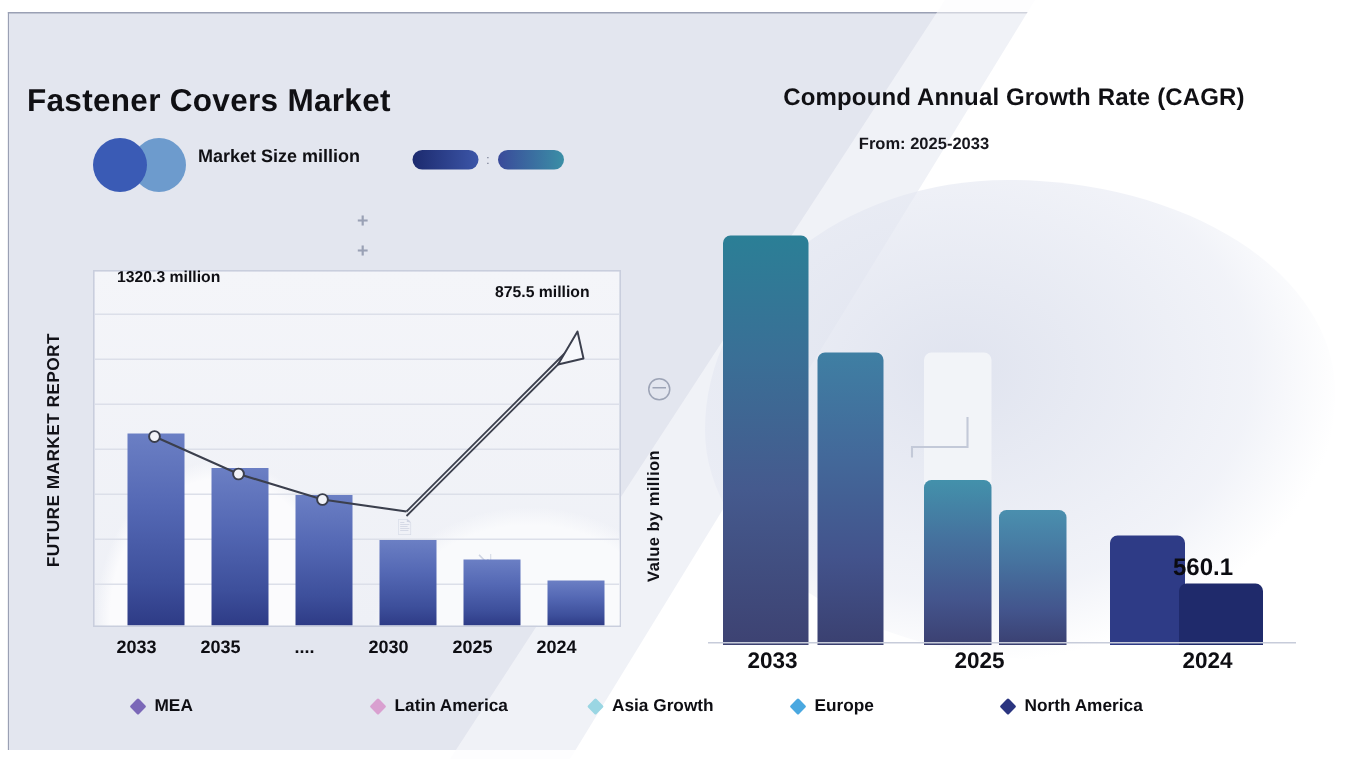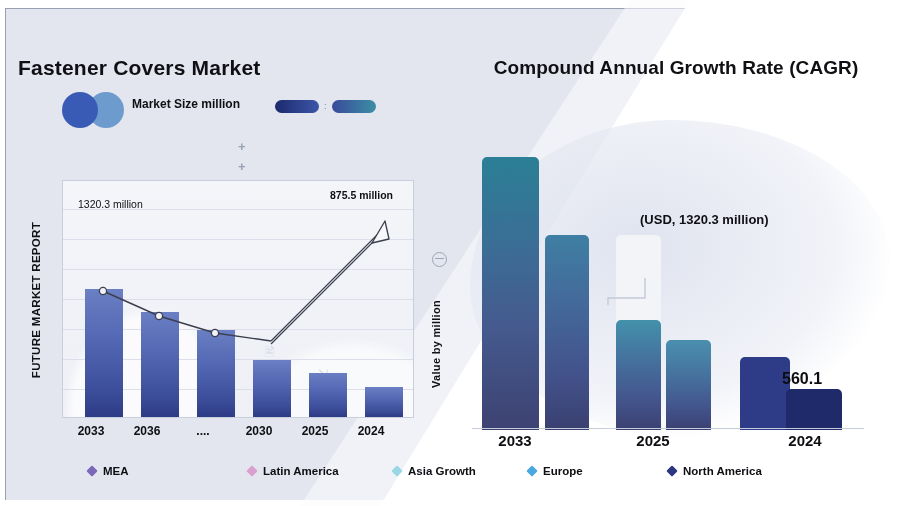--- a/index.html
+++ b/index.html
@@ -44,21 +44,21 @@
 
   
   .title-left{
     position:absolute;left:18px;top:56px;
     font-size:21px;font-weight:bold;color:#101014;letter-spacing:.2px;
     white-space:nowrap;
   }
   .title-right{
     position:absolute;left:466px;top:57px;width:420px;
     text-align:center;
-    font-size:19px;font-weight:bold;color:#101014;letter-spacing:.1px;
+    font-size:16px;font-weight:bold;color:#101014;letter-spacing:.1px;
     white-space:nowrap;
   }
   .sub-right{
     position:absolute;left:466px;top:90px;width:300px;
     text-align:center;
     font-size:11px;font-weight:bold;color:#16161c;
     white-space:nowrap;
   }
 
   
@@ -94,22 +94,22 @@
     overflow:hidden;
   }
   .lchart .grid{position:absolute;left:0;right:0;height:1px;background:#dcdfe9;}
   .lchart .hill{
     position:absolute;bottom:0;left:-10px;width:380px;height:190px;
     background:
       radial-gradient(ellipse 120px 150px at 95px 185px, #fbfbfd 0%, #fbfbfd 62%, rgba(251,251,253,0) 70%),
       radial-gradient(ellipse 150px 120px at 300px 195px, #f9fafc 0%, #f9fafc 60%, rgba(249,250,252,0) 70%);
   }
   .lab-left{
-    position:absolute;left:78px;top:198px;
-    font-size:10.5px;font-weight:normal;color:#0f0f14;white-space:nowrap;z-index:6;
+    position:absolute;left:78px;top:179px;
+    font-size:10.5px;font-weight:bold;color:#0f0f14;white-space:nowrap;z-index:6;
   }
   .lab-right{
     position:absolute;left:330px;top:189px;
     font-size:10.5px;font-weight:bold;color:#0f0f14;white-space:nowrap;z-index:6;
   }
   .ybar{
     position:absolute;bottom:0;width:38px;
     background:linear-gradient(180deg,#6b7fc4 0%,#5468b4 38%,#3d4f9b 78%,#2e3b86 100%);
     z-index:4;
   }
@@ -176,20 +176,21 @@
 
 <div id="stage">
 
   <div class="bg-lav"></div>
   <div class="bg-white-wedge2"></div>
   <div class="bg-white-wedge"></div>
   <div class="bg-blob"></div>
 
   <div class="title-left">Fastener Covers Market</div>
   <div class="title-right">Compound Annual Growth Rate (CAGR)</div>
+  <div class="sub-right">From: 2025-2033</div>
 
   <div class="brandmark">
     <div class="c2"></div>
     <div class="c1"></div>
   </div>
   <div class="brand-label">Market Size million</div>
 
   <div class="pillwrap">
     <div class="pill a"></div>
     <div class="pill-dot">:</div>
@@ -229,21 +230,21 @@
     </svg>
   </div>
 
   <div class="lab-left">1320.3 million</div>
   <div class="lab-right">875.5 million</div>
 
   <div class="ghost g1">🖹</div>
   <div class="ghost g2">⇲</div>
 
   <div class="xtick" style="left:66px;width:50px;">2033</div>
-  <div class="xtick" style="left:122px;width:50px;">2036</div>
+  <div class="xtick" style="left:122px;width:50px;">2035</div>
   <div class="xtick" style="left:178px;width:50px;">....</div>
   <div class="xtick" style="left:234px;width:50px;">2030</div>
   <div class="xtick" style="left:290px;width:50px;">2025</div>
   <div class="xtick" style="left:346px;width:50px;">2024</div>
 
   <div class="circ-icon"></div>
   <div class="ylabel-right">Value by million</div>
 
   <div class="rchart">
 
@@ -264,21 +265,20 @@
     <div class="rbar" style="left:326px; width:56px; height:41px;
          background:#1f2a6b;"></div>
 
     <svg width="420" height="280" viewBox="0 0 420 280" style="position:absolute;left:0;top:0;">
       <path d="M148,155 L148,148 L185,148 L185,128" fill="none" stroke="#c3c9d8" stroke-width="1.4"></path>
     </svg>
   </div>
 
   <div class="raxis"></div>
 
-  <div class="cagr-sub">(USD, 1320.3 million)</div>
   <div class="val-label">560.1</div>
 
   <div class="rxtick" style="left:470px;width:90px;">2033</div>
   <div class="rxtick" style="left:608px;width:90px;">2025</div>
   <div class="rxtick" style="left:760px;width:90px;">2024</div>
 
   <div class="legend">
     <div class="lg-item" style="width:160px;">
       <span class="lg-dot" style="background:#7b68b8"></span>
       <span class="lg-txt">MEA</span>

